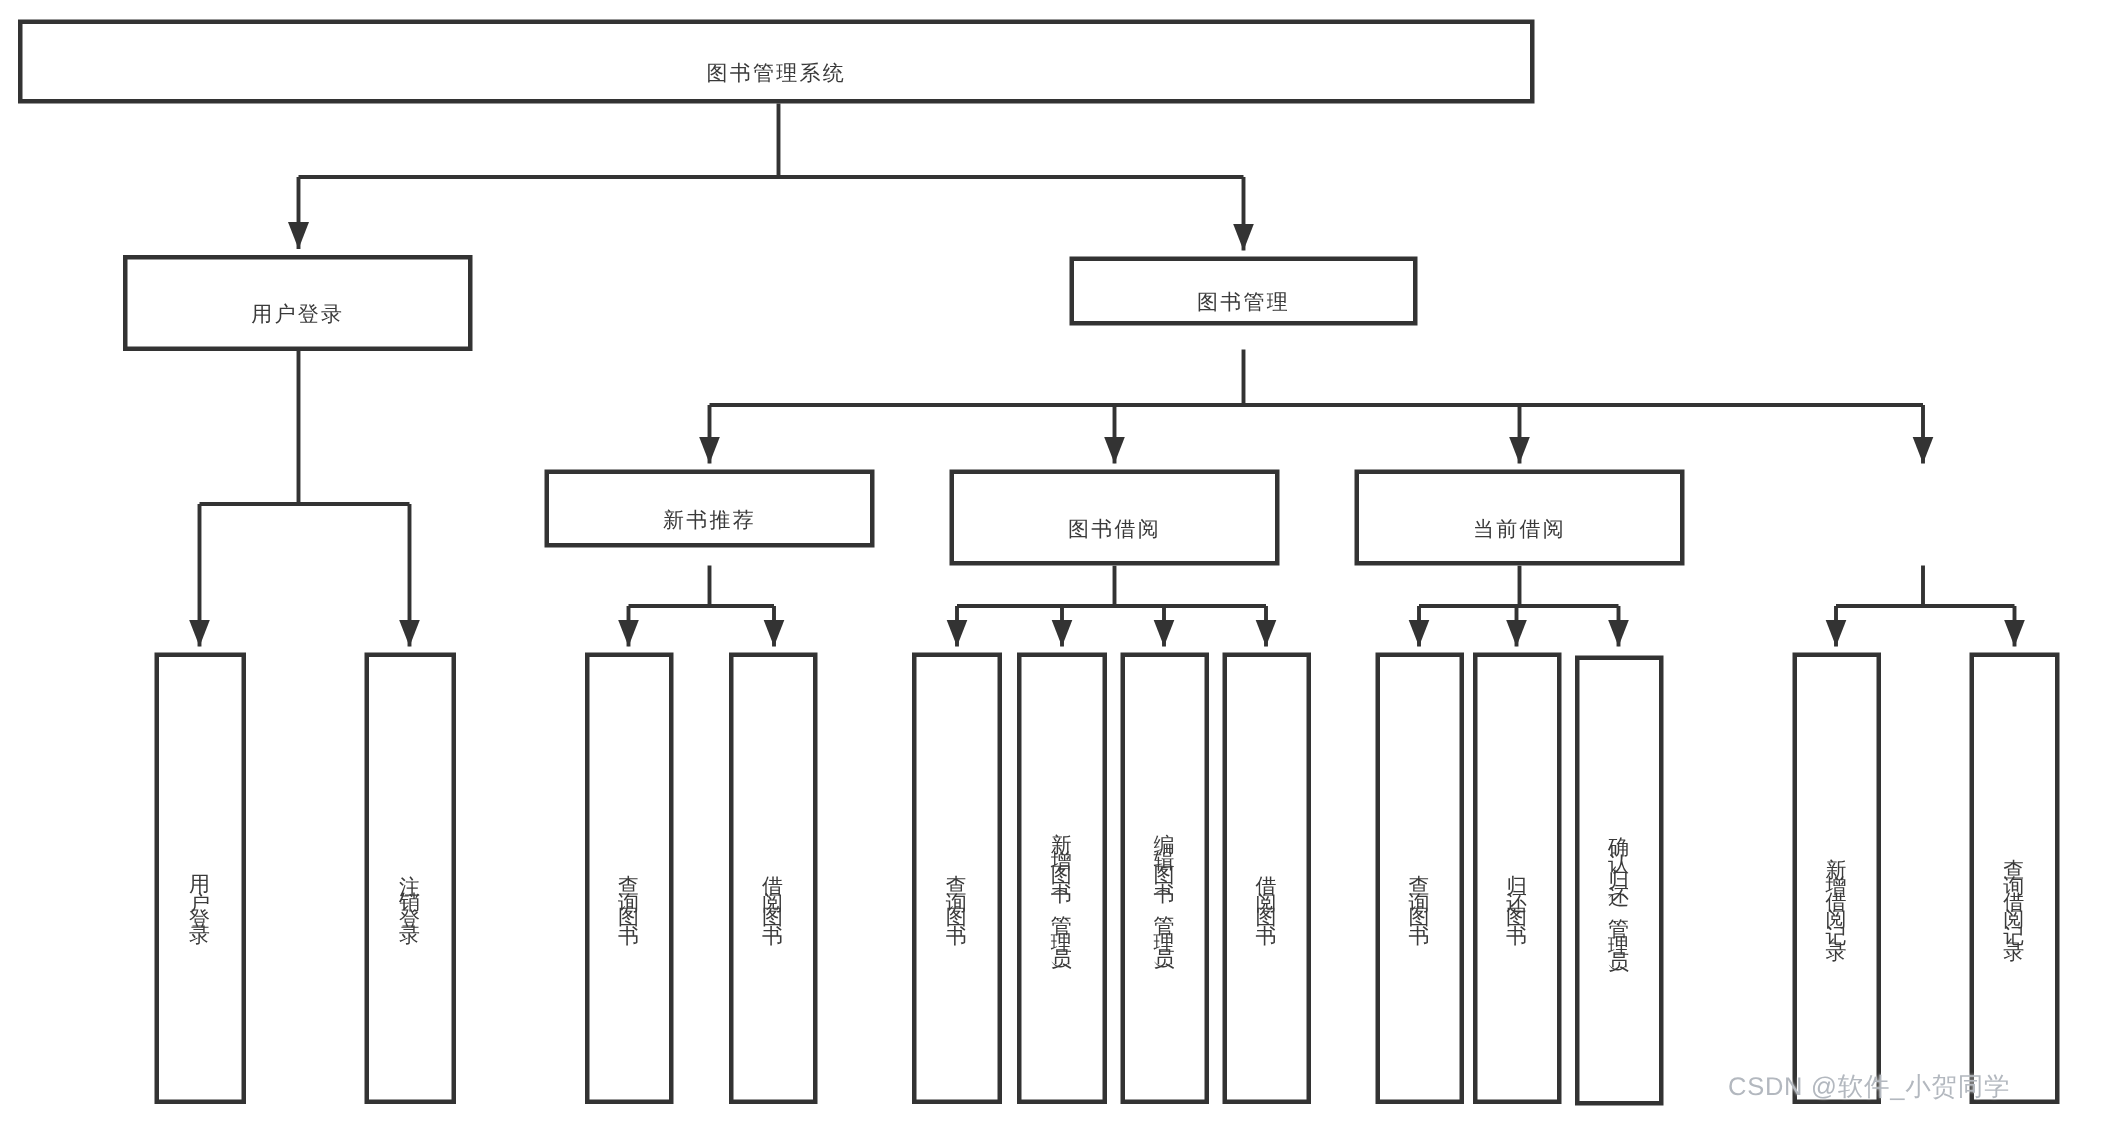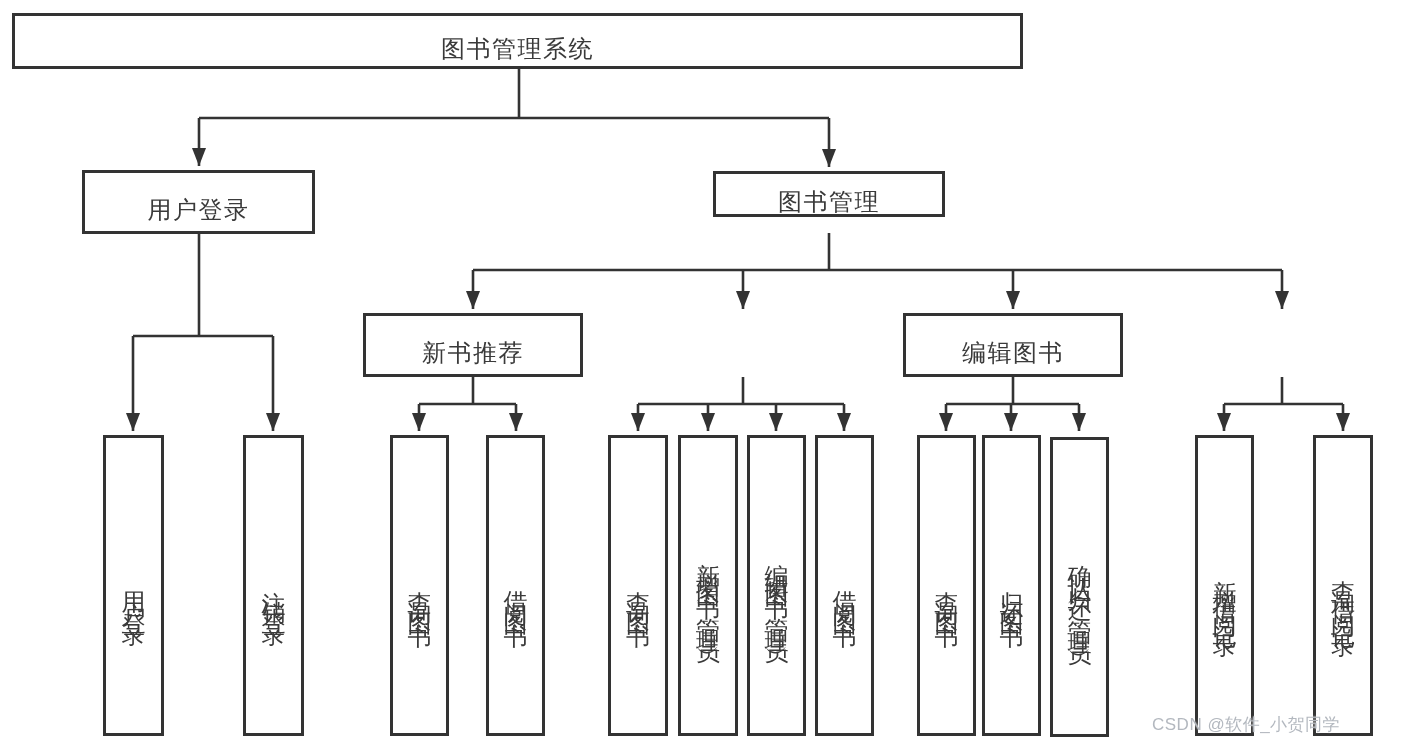--- a/index.html
+++ b/index.html
@@ -19,21 +19,21 @@
   .wires path{stroke:var(--line);stroke-width:2.6;fill:none;}
   .wires polygon{fill:var(--line);}
   .box{
     position:absolute;z-index:2;
     box-sizing:border-box;
     background:#ffffff;
     border:3px solid var(--line);
     display:flex;align-items:center;justify-content:center;
   }
   .lbl{
-    font-size:24px;color:var(--text);
+    font-size:14px;color:var(--text);
     letter-spacing:1.5px;white-space:nowrap;margin-top:16px;
   }
   .v .lbl{
     writing-mode:vertical-rl;
     text-orientation:mixed;
     letter-spacing:11px;
     line-height:1;
     white-space:normal;
   }
   .watermark{
@@ -117,25 +117,28 @@
     <span class="lbl">图书管理系统</span>
   </div>
 
   <div class="box h" style="left:82px;top:170px;width:233px;height:64px">
     <span class="lbl">用户登录</span>
   </div>
   <div class="box h" style="left:713px;top:171px;width:232px;height:46px">
     <span class="lbl">图书管理</span>
   </div>
 
-  <div class="box h" style="left:363px;top:313px;width:220px;height:64px">
+  <div class="box h" style="left:363px;top:313px;width:220px;height:52px">
     <span class="lbl">新书推荐</span>
   </div>
+  <div class="box h" style="left:633px;top:313px;width:220px;height:64px">
+    <span class="lbl">图书借阅</span>
+  </div>
   <div class="box h" style="left:903px;top:313px;width:220px;height:64px">
-    <span class="lbl">编辑图书</span>
+    <span class="lbl">当前借阅</span>
   </div>
 
   <div class="box v" style="left:103px;top:435px;width:61px;height:301px">
     <span class="lbl">用户登录</span>
   </div>
   <div class="box v" style="left:243px;top:435px;width:61px;height:301px">
     <span class="lbl">注销登录</span>
   </div>
 
   <div class="box v" style="left:390px;top:435px;width:59px;height:301px">

